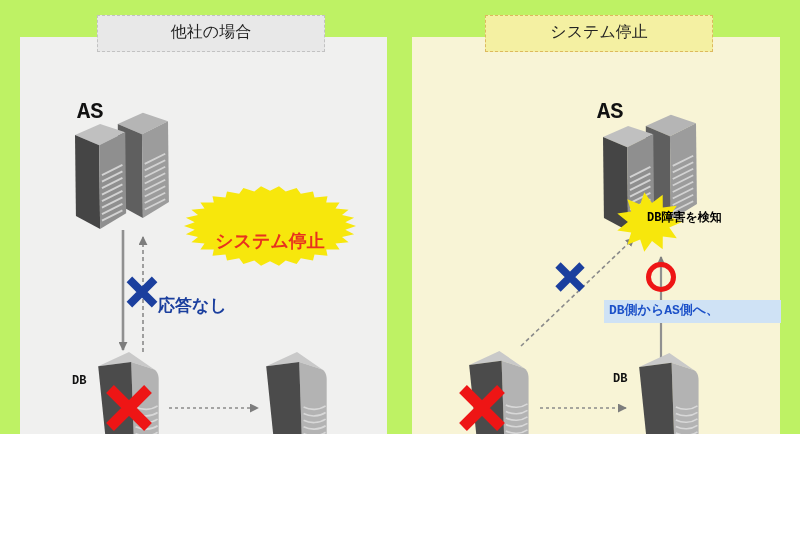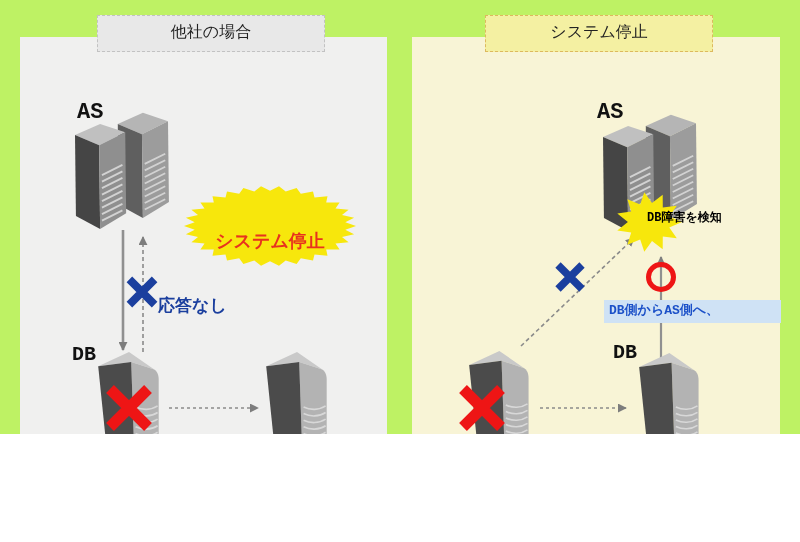--- a/index.html
+++ b/index.html
@@ -15,21 +15,21 @@
     position:absolute;top:15px;width:226px;height:35px;z-index:3;
     text-align:center;line-height:35px;font-size:16px;color:#222;
     border:1px dashed #c2c2c2;background:var(--left-header-bg,#e8e8e8);
   }
   .hdr.left-hdr{left:97px;}
   .hdr.right-hdr{
     left:485px;background:var(--right-header-bg,#f4f0a2);border-color:#ddb95e;
   }
   .lbl{position:absolute;z-index:3;font-weight:bold;color:#111;white-space:nowrap;}
   .lbl.as{font-size:22px;}
-  .lbl.db{font-size:20px;}
+  .lbl.db{font-size:12px;margin-top:31px;}
   .burst-text{
     position:absolute;z-index:3;font-weight:bold;white-space:nowrap;margin-top:13px;
   }
   .burst-text.stop{
     left:185px;top:216px;width:170px;text-align:center;
     font-size:18px;color:var(--alert-red,#e8321e);
   }
   .burst-text.detect{
     left:647px;top:196px;font-size:12px;color:#000;
   }

